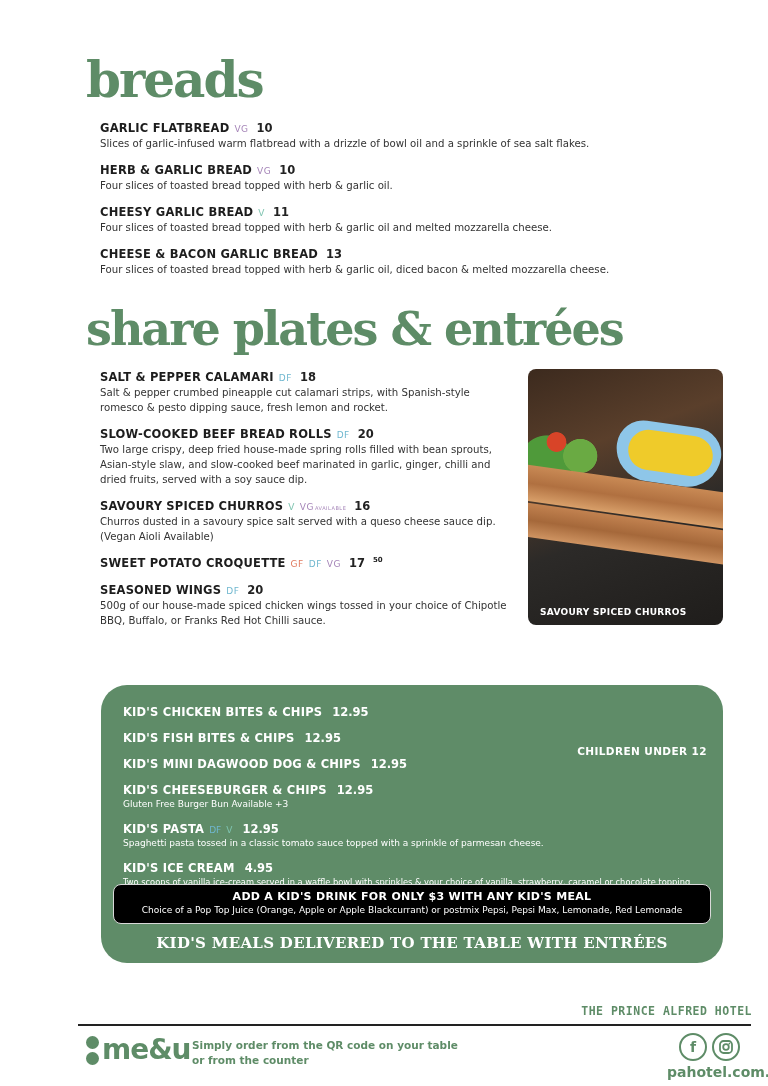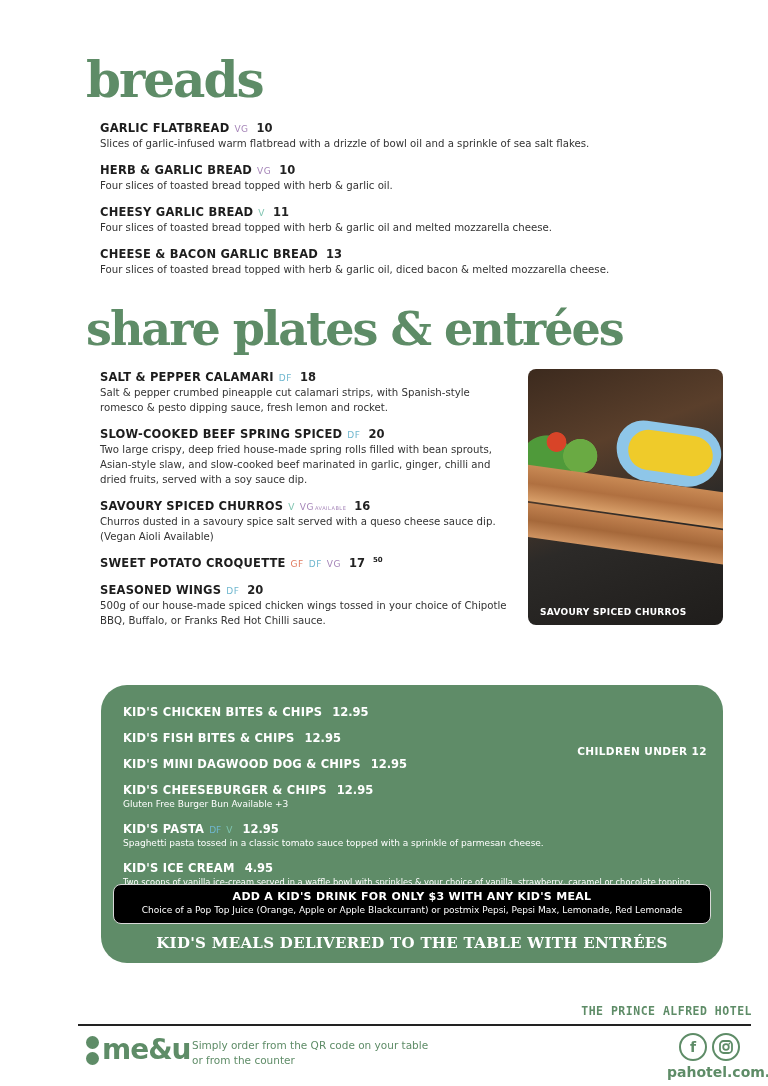--- a/index.html
+++ b/index.html
@@ -35,21 +35,21 @@
   .drink-box { position:absolute; left:12px; top:199px; width:596px; height:38px; background:#000; border:1.5px solid #d9d9d9; border-radius:8px; color:#fff; text-align:center; }
   .drink-title { font-weight:bold; font-size:11px; margin-top:5px; letter-spacing:0.3px; }
   .drink-sub { font-size:9px; margin-top:2px; }
   .kids-foot { position:absolute; left:0; width:100%; top:249px; text-align:center; font-family:"DejaVu Serif", serif; font-weight:bold; color:#fff; font-size:15px; letter-spacing:0.3px; }
   .footer-line { position:absolute; left:78px; top:1024px; width:673px; height:1.5px; background:#222; }
   .hotel-name { position:absolute; right:16px; top:1004px; font-family:"DejaVu Sans Mono", monospace; font-weight:bold; color:#5e8c67; font-size:11.5px; letter-spacing:0.5px; }
   .meu-logo { position:absolute; left:86px; top:1035px; display:flex; align-items:center; }
   .meu-dots { display:flex; flex-direction:column; gap:3px; margin-right:3px; }
   .meu-dots span { width:13px; height:13px; border-radius:50%; background:#5e8c67; display:block; }
   .meu-text { font-size:28px; font-weight:bold; color:#5e8c67; letter-spacing:-1px; line-height:30px; }
-  .meu-msg { position:absolute; left:192px; top:1038px; color:#5e8c67; font-weight:normal; font-size:10.5px; line-height:15px; }
+  .meu-msg { position:absolute; left:192px; top:1038px; color:#5e8c67; font-weight:bold; font-size:10.5px; line-height:15px; }
   .socials { position:absolute; left:679px; top:1033px; display:flex; gap:5px; }
   .soc { width:24px; height:24px; border:2px solid #5e8c67; border-radius:50%; display:flex; align-items:center; justify-content:center; color:#5e8c67; font-weight:bold; font-size:14px; }
   .site { position:absolute; left:667px; top:1064px; color:#5e8c67; font-weight:bold; font-size:14px; }
 </style>
 </head>
 <body>
 
 <h1 class="h-serif sec-title-breads">breads</h1>
 
 <div class="items" style="top:117px;">
@@ -72,21 +72,21 @@
 </div>
 
 <h1 class="h-serif sec-title-share">share plates &amp; entrées</h1>
 
 <div class="items" style="top:366px; width:412px;">
   <div class="item">
     <span class="item-name">SALT &amp; PEPPER CALAMARI</span><span class="tag" style="color:#6fb7cf">DF</span><span class="item-price">18</span>
     <div class="item-desc">Salt &amp; pepper crumbed pineapple cut calamari strips, with Spanish-style romesco &amp; pesto dipping sauce, fresh lemon and rocket.</div>
   </div>
   <div class="item">
-    <span class="item-name">SLOW-COOKED BEEF SPRING SPICED</span><span class="tag" style="color:#6fb7cf">DF</span><span class="item-price">20</span>
+    <span class="item-name">SLOW-COOKED BEEF BREAD ROLLS</span><span class="tag" style="color:#6fb7cf">DF</span><span class="item-price">20</span>
     <div class="item-desc">Two large crispy, deep fried house-made spring rolls filled with bean sprouts, Asian-style slaw, and slow-cooked beef marinated in garlic, ginger, chilli and dried fruits, served with a soy sauce dip.</div>
   </div>
   <div class="item">
     <span class="item-name">SAVOURY SPICED CHURROS</span><span class="tag" style="color:#7fc4b0">V</span><span class="tag" style="color:#a585b8">VG</span><span class="tag tag-avail" style="color:#a585b8">AVAILABLE</span><span class="item-price">16</span>
     <div class="item-desc">Churros dusted in a savoury spice salt served with a queso cheese sauce dip. (Vegan Aioli Available)</div>
   </div>
   <div class="item">
     <span class="item-name">SWEET POTATO CROQUETTE</span><span class="tag" style="color:#e07a5f">GF</span><span class="tag" style="color:#6fb7cf">DF</span><span class="tag" style="color:#a585b8">VG</span><span class="item-price"><span>17</span><sup>50</sup></span>
   </div>
   <div class="item">

